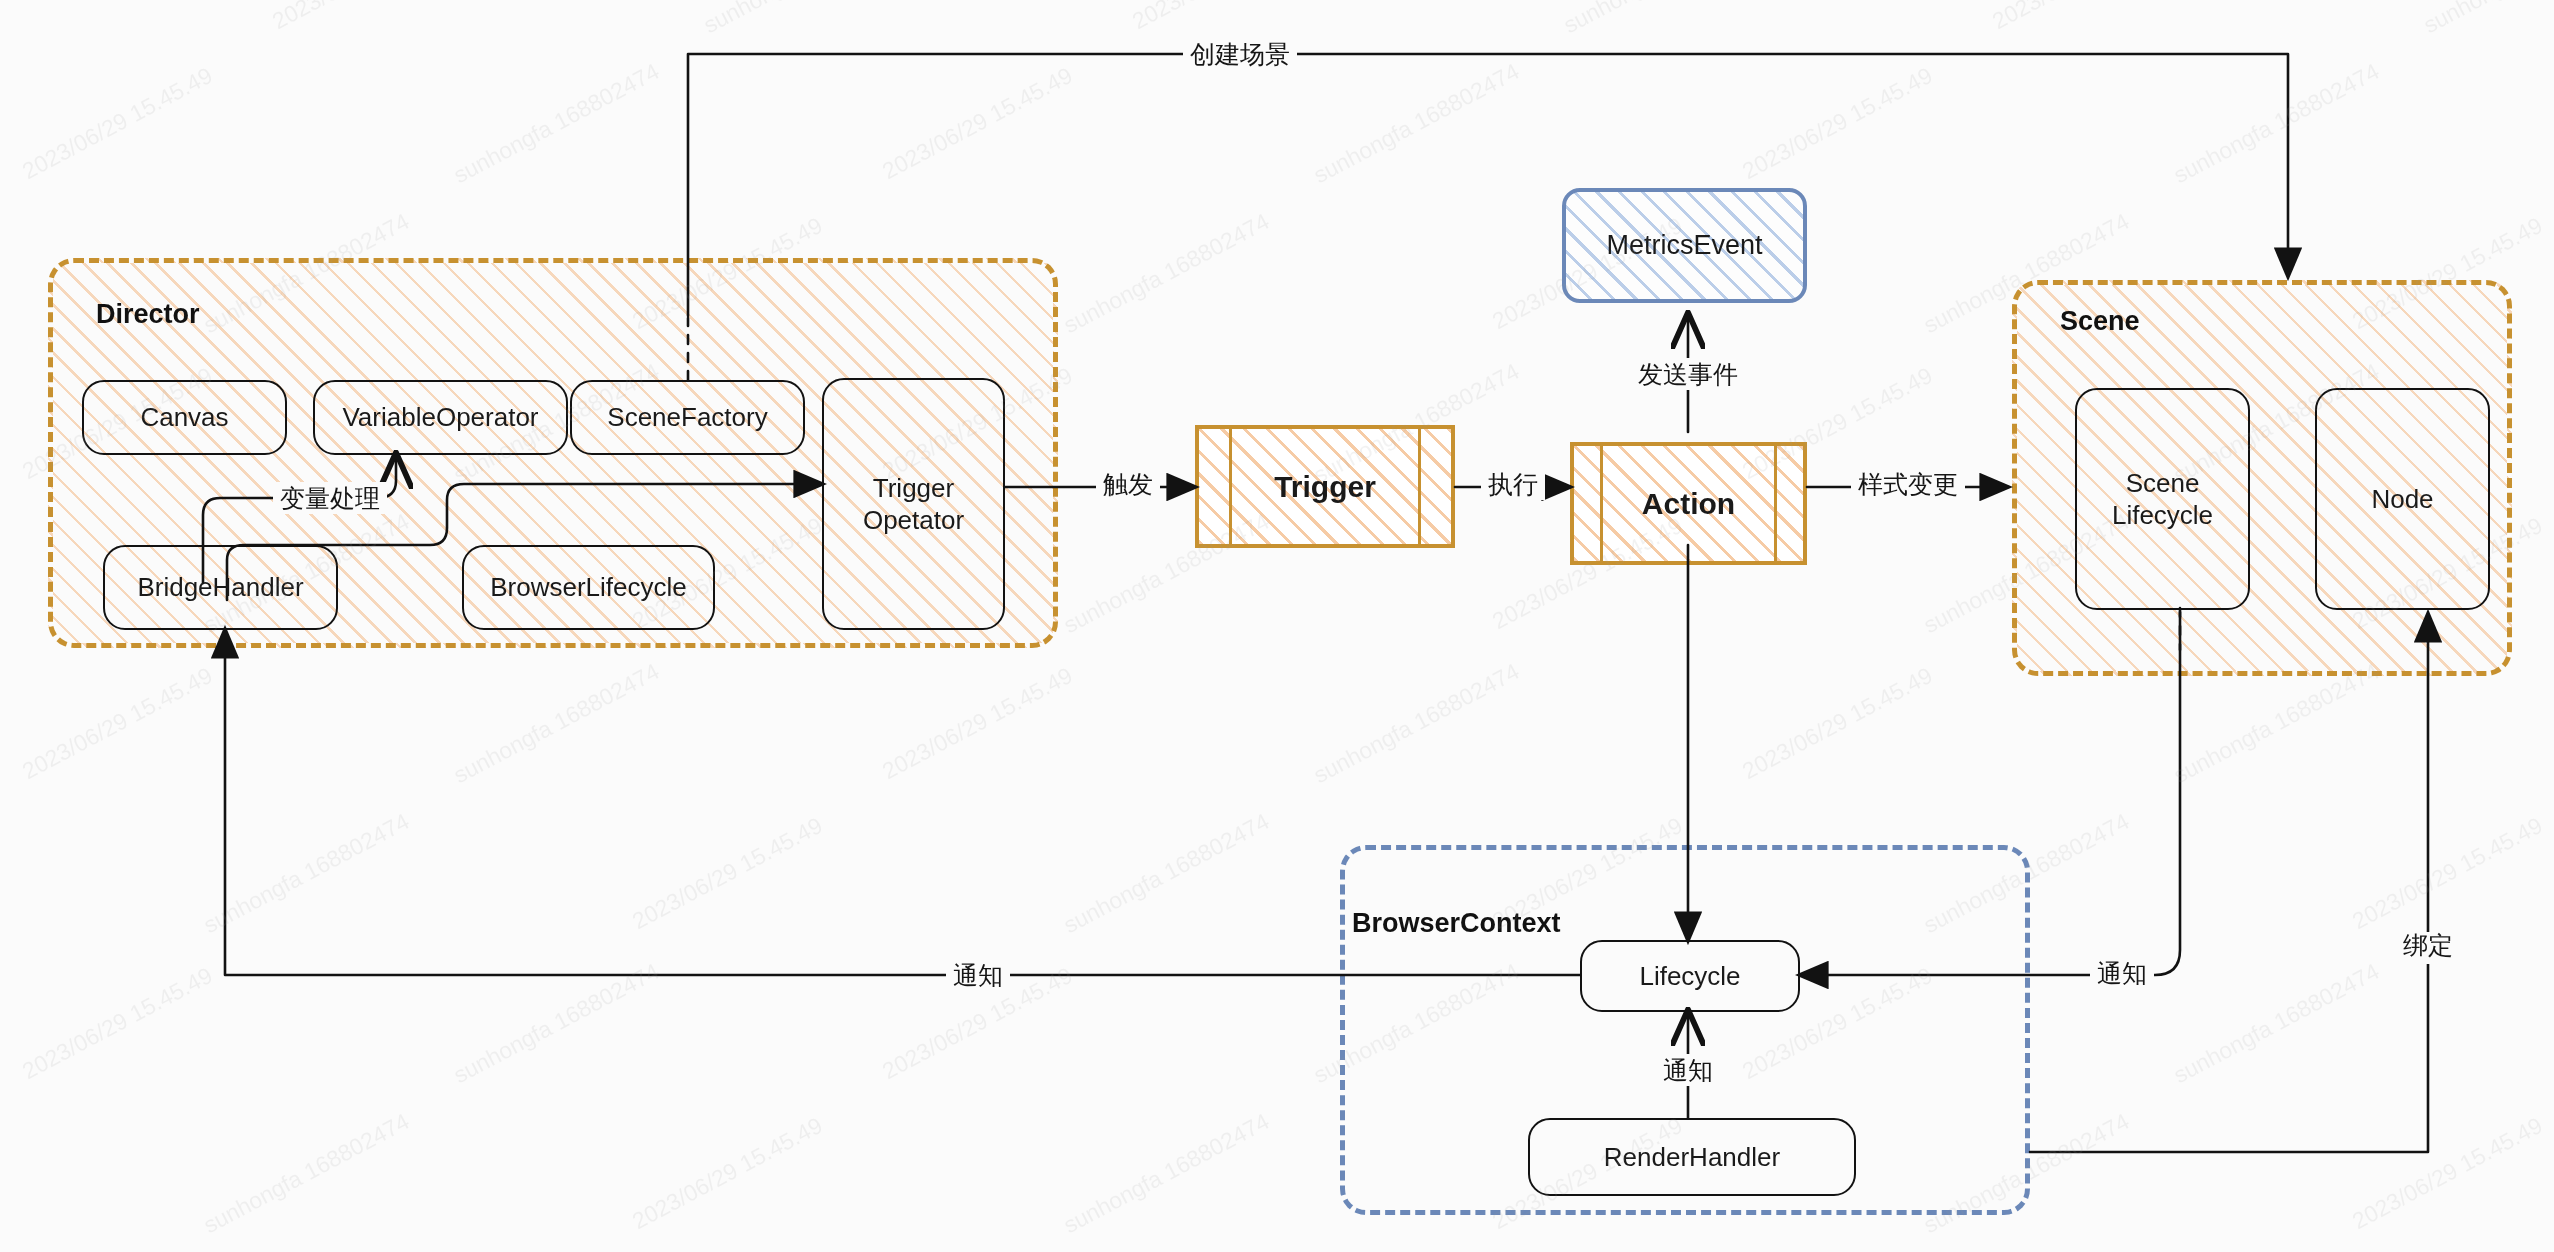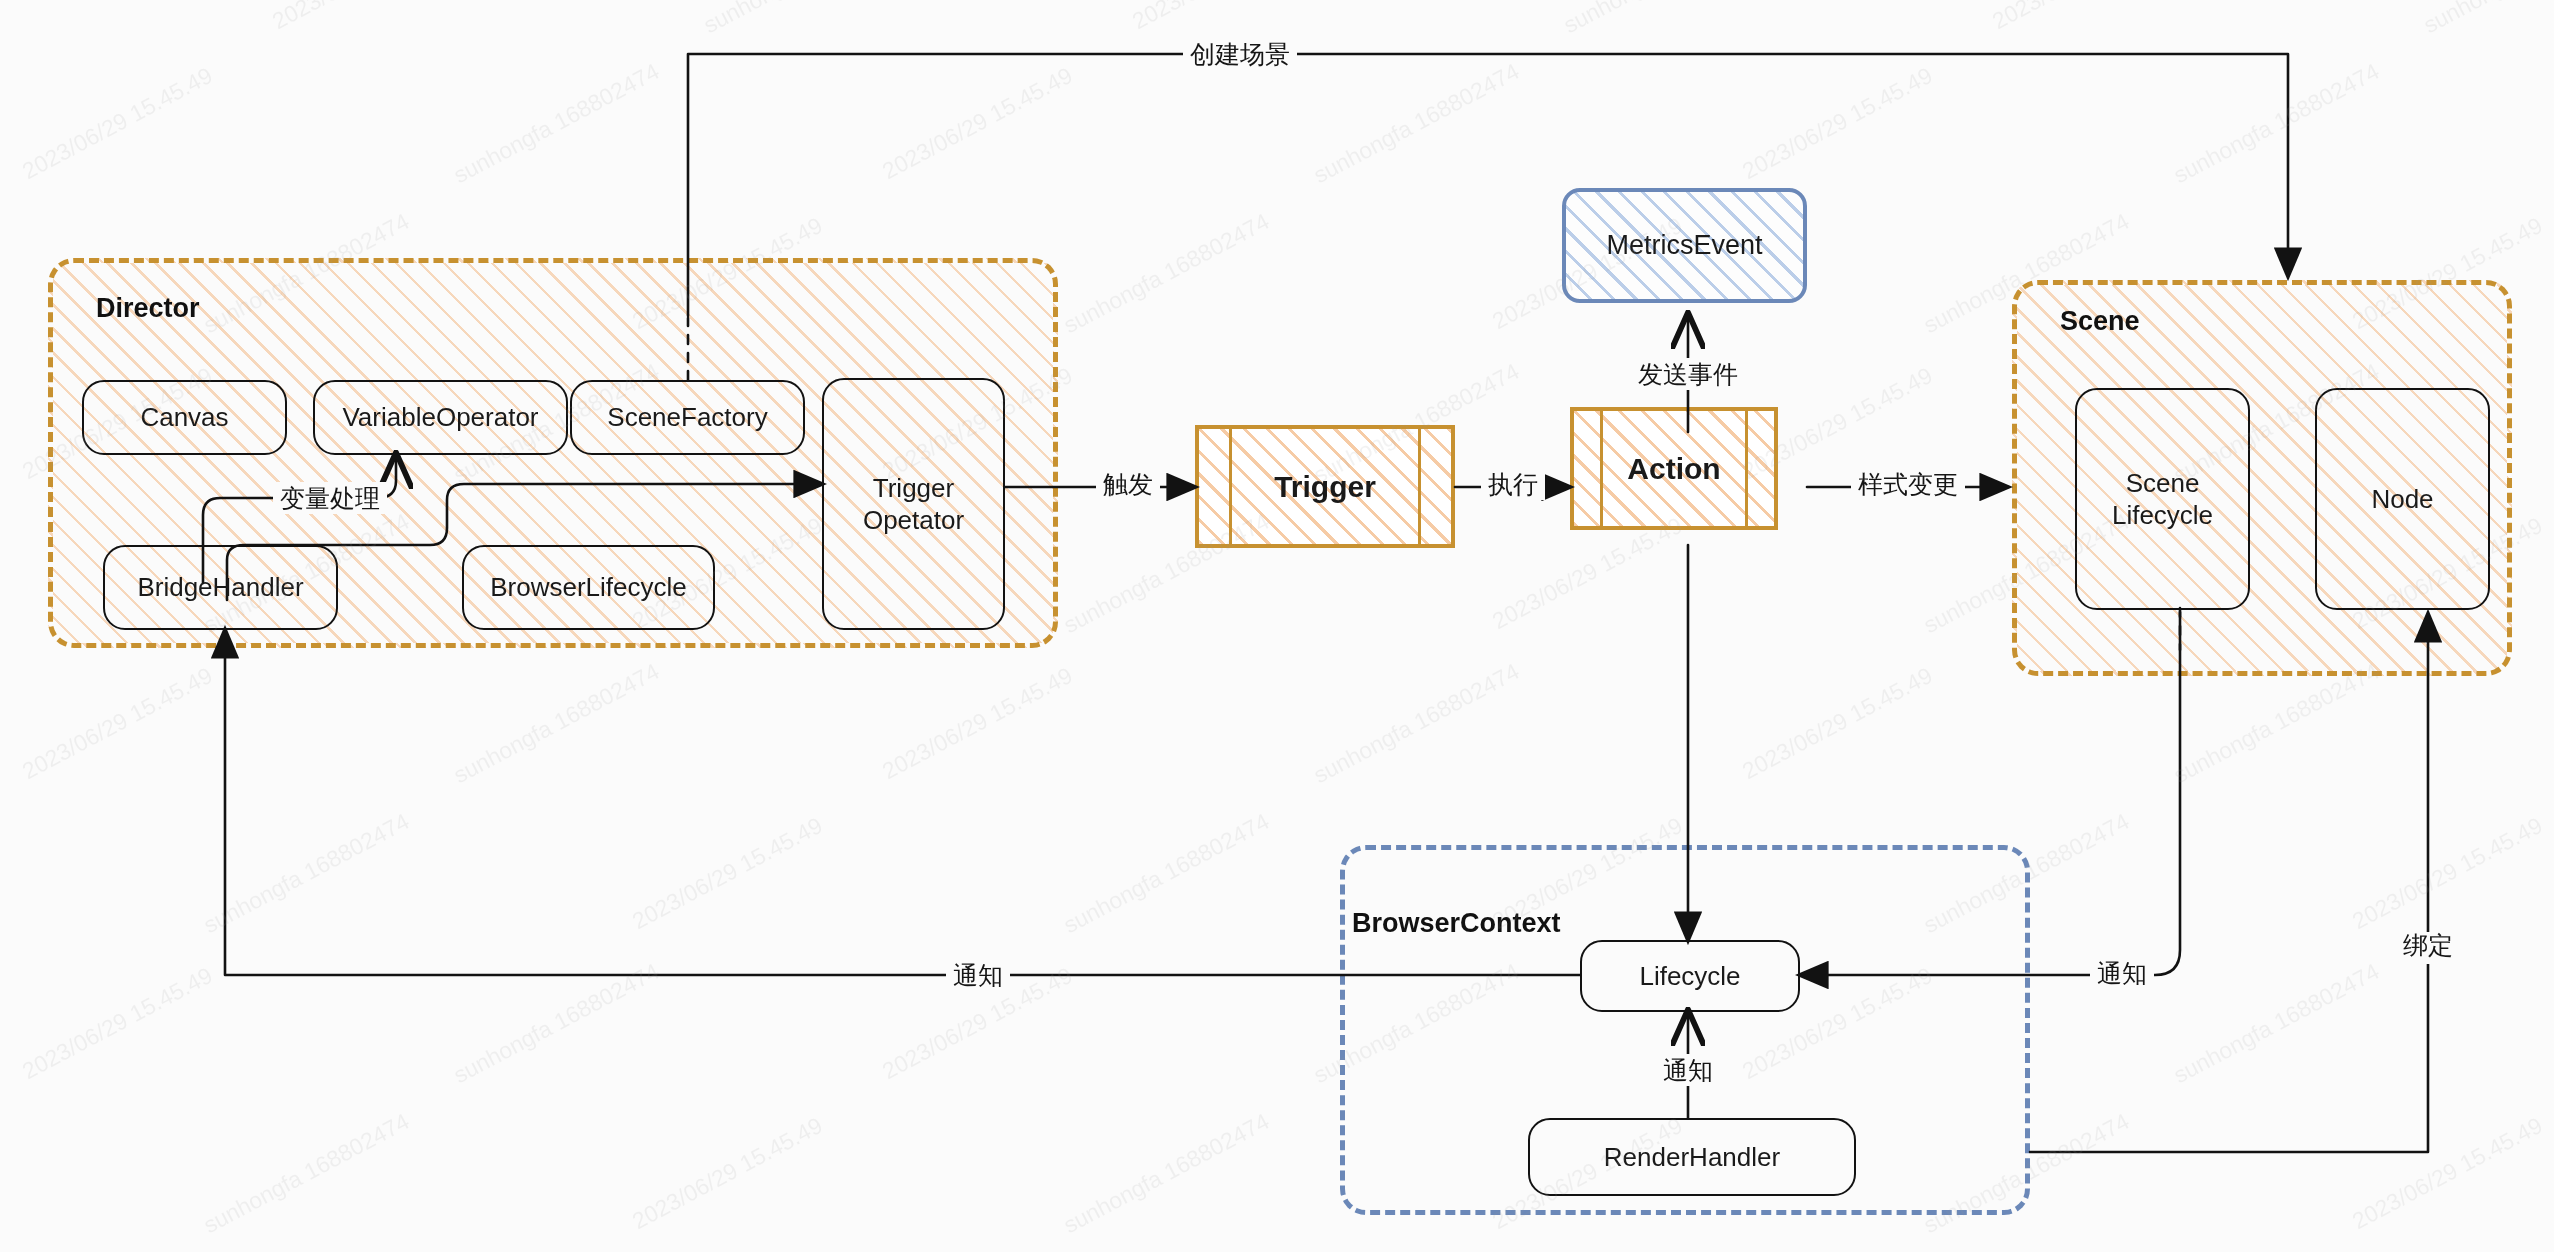--- a/index.html
+++ b/index.html
@@ -98,21 +98,21 @@
     transform:rotate(-28deg);
     white-space:nowrap;
   }
 </style>
 </head>
 <body>
 
 <div id="stage">
 
   <div class="group" style="left:48px;top:258px;width:1010px;height:390px;"></div>
-  <div class="group-title" style="left:96px;top:293px;">Director</div>
+  <div class="group-title" style="left:96px;top:299px;">Director</div>
 
   <div class="group" style="left:2012px;top:280px;width:500px;height:396px;"></div>
   <div class="group-title" style="left:2060px;top:306px;">Scene</div>
 
   <div class="group blue" style="left:1340px;top:845px;width:690px;height:370px;"></div>
   <div class="group-title" style="left:1352px;top:908px;">BrowserContext</div>
 
   <svg class="layer" style="z-index:2;">
     <defs>
       <marker id="arrow" markerWidth="13" markerHeight="11" refX="11" refY="5.5" orient="auto">
@@ -177,21 +177,21 @@
   <div class="node box" style="left:462px;top:545px;width:253px;height:85px;">
     <span class="nlabel">BrowserLifecycle</span>
   </div>
 
   <div class="node pp" style="left:1195px;top:425px;width:260px;height:123px;">
     <span class="bar" style="left:30px;"></span>
     <span class="bar" style="right:30px;"></span>
     <span class="nlabel">Trigger</span>
   </div>
 
-  <div class="node pp" style="left:1570px;top:407px;width:208px;height:123px;">
+  <div class="node pp" style="left:1570px;top:442px;width:237px;height:123px;">
     <span class="bar" style="left:26px;"></span>
     <span class="bar" style="right:26px;"></span>
     <span class="nlabel">Action</span>
   </div>
 
   <div class="node bluebox" style="left:1562px;top:188px;width:245px;height:115px;">
     <span class="nlabel">MetricsEvent</span>
   </div>
 
   <div class="node box" style="left:2075px;top:388px;width:175px;height:222px;flex-direction:column;">

